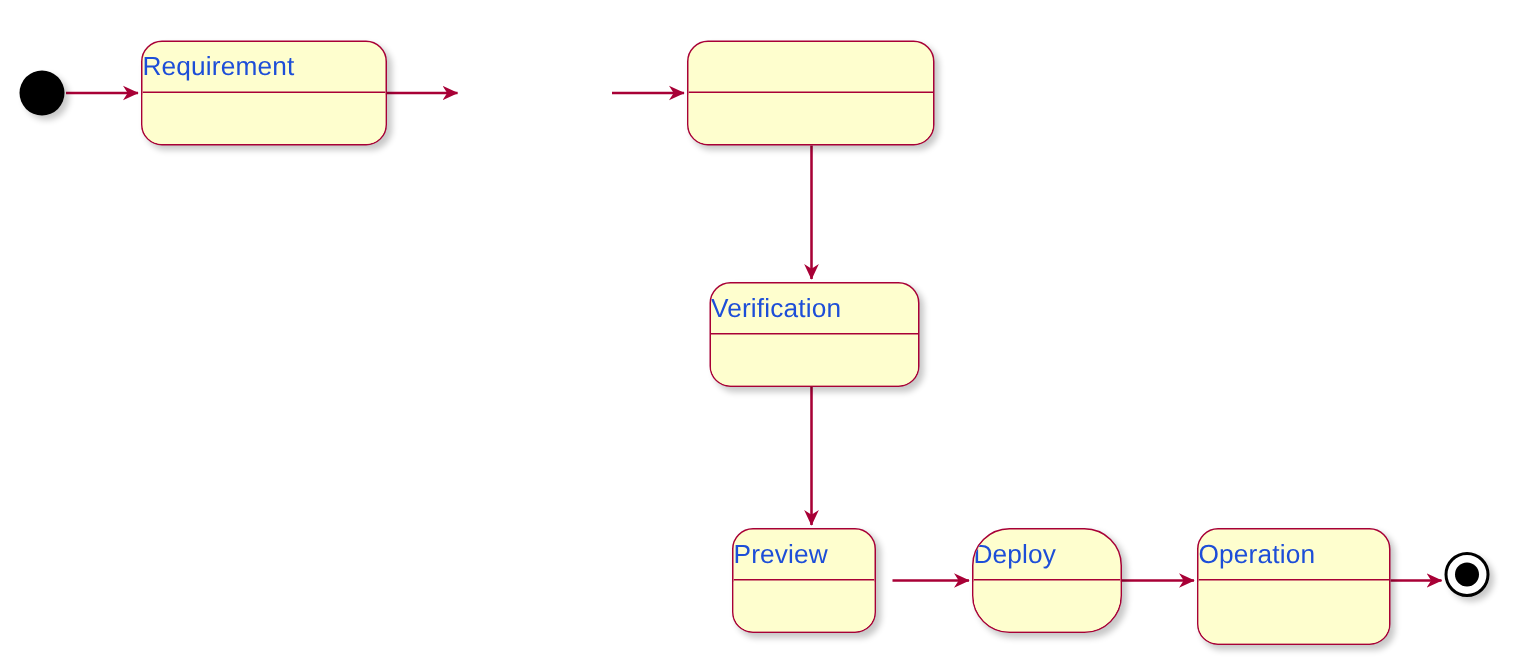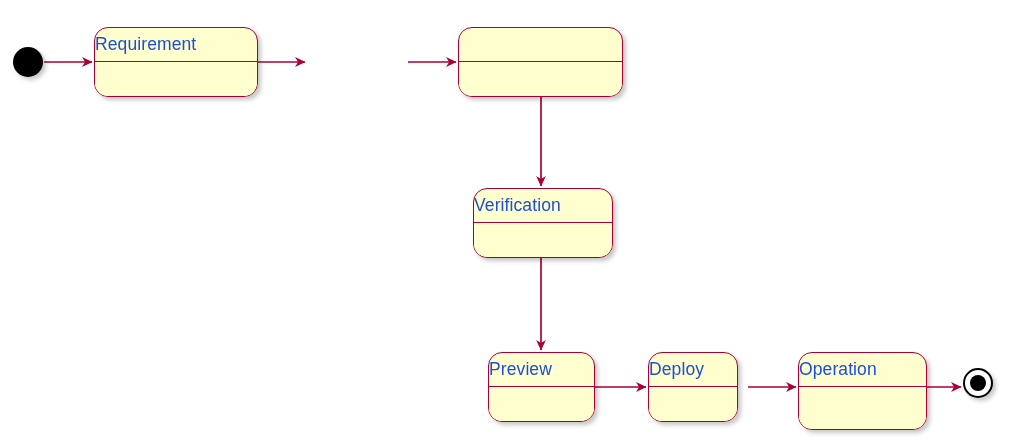--- a/index.html
+++ b/index.html
@@ -142,27 +142,27 @@
     <div class="state-divider"></div>
     <div class="state-body"></div>
   </div>
 
   <div class="state-node" style="left:473px; top:188px; width:140px; height:70px;">
     <div class="state-title">Verification</div>
     <div class="state-divider"></div>
     <div class="state-body"></div>
   </div>
 
-  <div class="state-node" style="left:488px; top:352px; width:107px; height:70px;">
+  <div class="state-node" style="left:488px; top:352px; width:96px; height:70px;">
     <div class="state-title">Preview</div>
     <div class="state-divider"></div>
     <div class="state-body"></div>
   </div>
 
-  <div class="state-node" style="left:648px; top:352px; width:90px; height:70px;">
+  <div class="state-node" style="left:648px; top:352px; width:100px; height:70px;border-radius:25px;">
     <div class="state-title">Deploy</div>
     <div class="state-divider"></div>
     <div class="state-body"></div>
   </div>
 
   <div class="state-node" style="left:798px; top:352px; width:129px; height:78px;">
     <div class="state-title">Operation</div>
     <div class="state-divider"></div>
     <div class="state-body"></div>
   </div>

